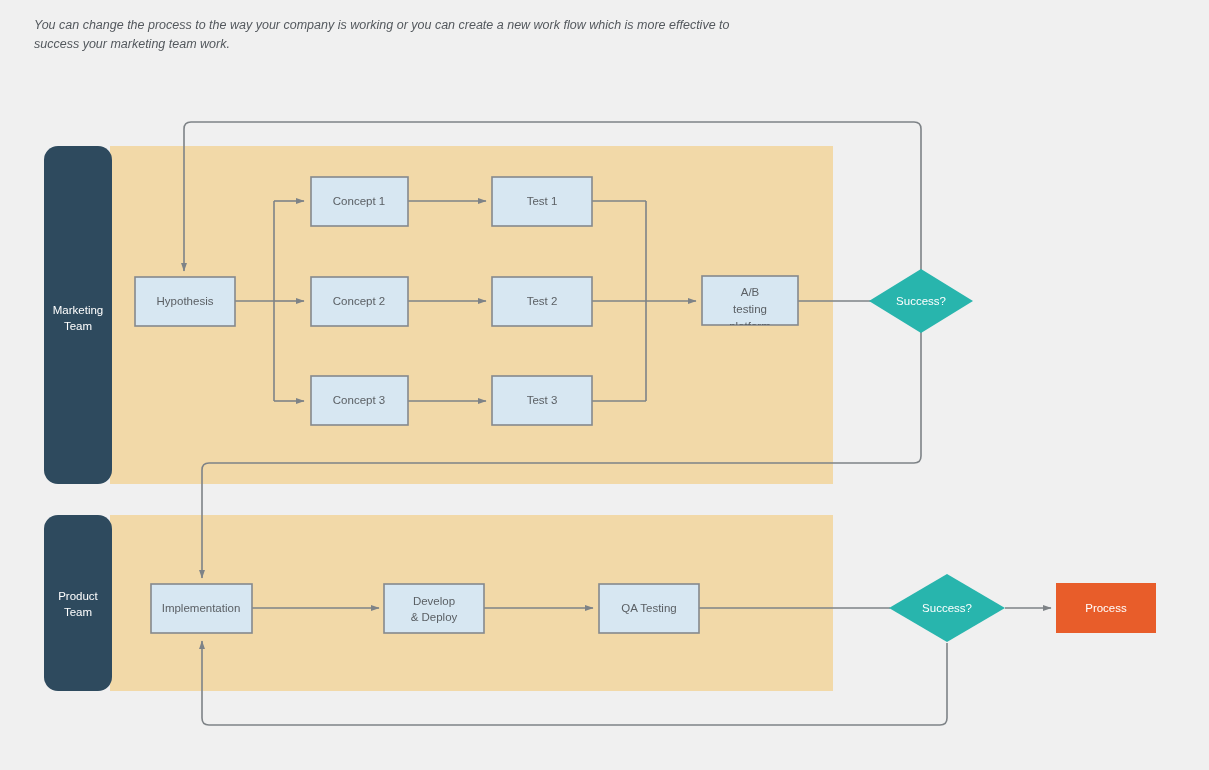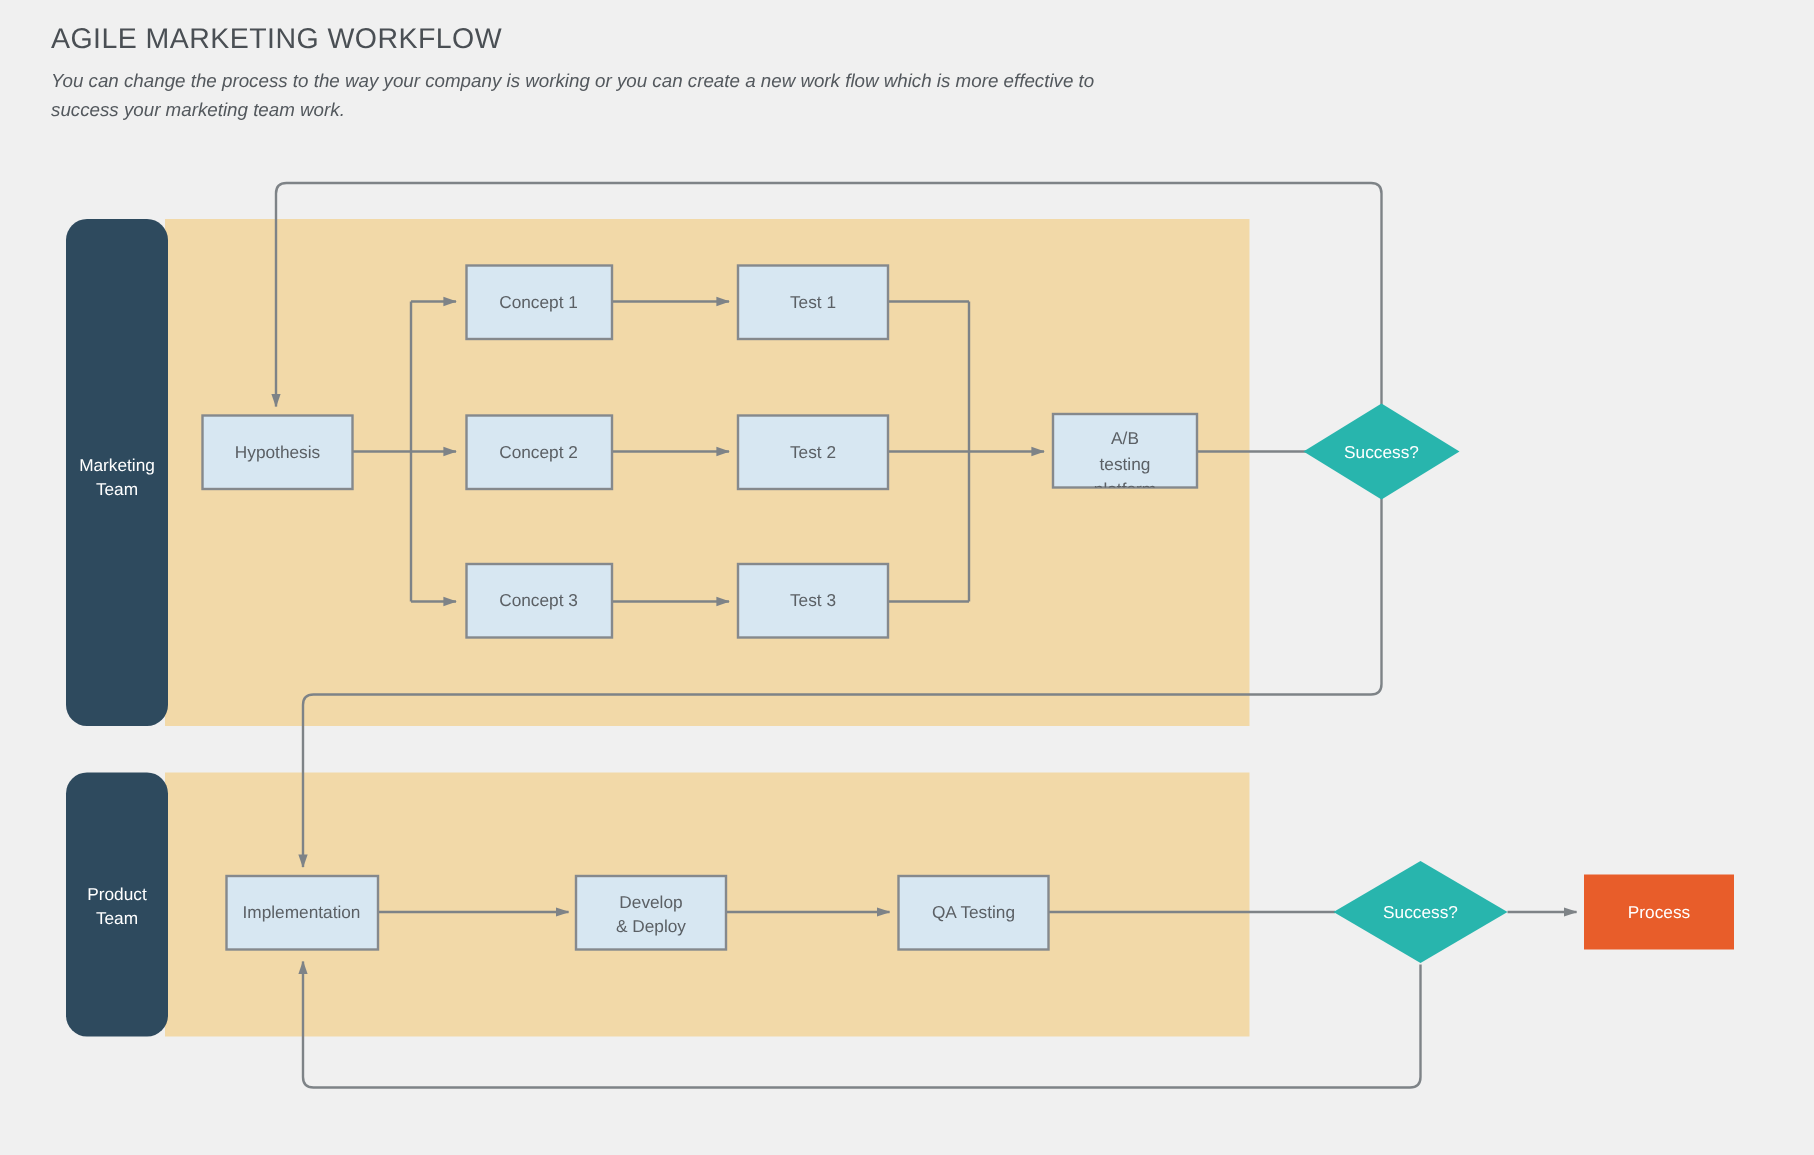--- a/index.html
+++ b/index.html
@@ -90,21 +90,20 @@
     fill: none;
     stroke: #7e8387;
     stroke-width: 1.6;
     marker-end: url(#arrowhead);
   }
 </style>
 </head>
 <body>
 
 <div class="hdr">
-  <h1 class="hdr-title">AGILE MARKETING WORKFLOW</h1>
   <p class="hdr-sub">You can change the process to the way your company is working or you can create a new work flow which is more effective to success your marketing team work.</p>
 </div>
 
 <svg id="canvas" viewBox="0 0 1209 770">
   <defs>
     <marker id="arrowhead" markerWidth="9" markerHeight="7" refX="8.4" refY="3.5" orient="auto" markerUnits="userSpaceOnUse">
       <polygon points="0,0.4 9,3.5 0,6.6" fill="#7e8387"></polygon>
     </marker>
     <clipPath id="clip-abtest">
       <rect x="702" y="276" width="96" height="49"></rect>

